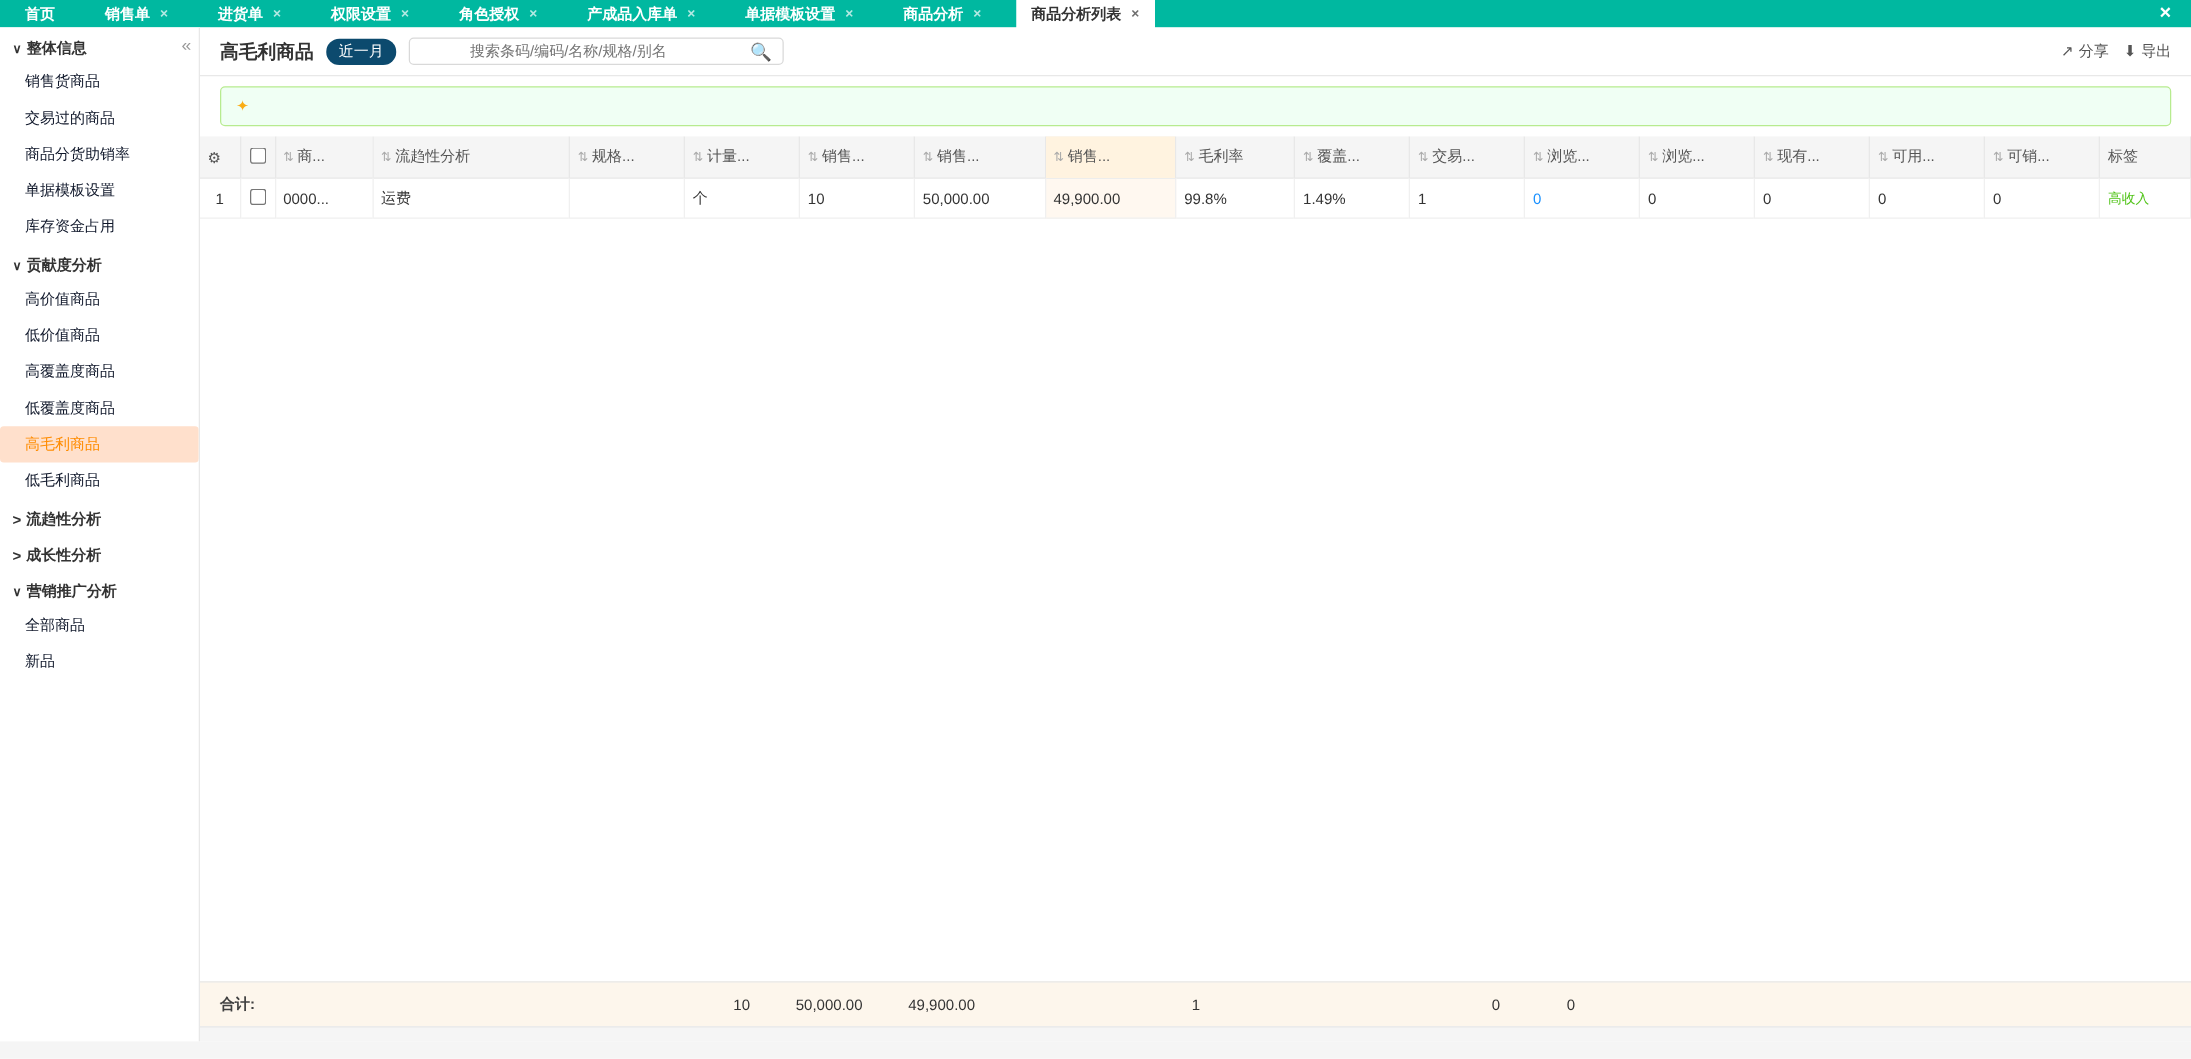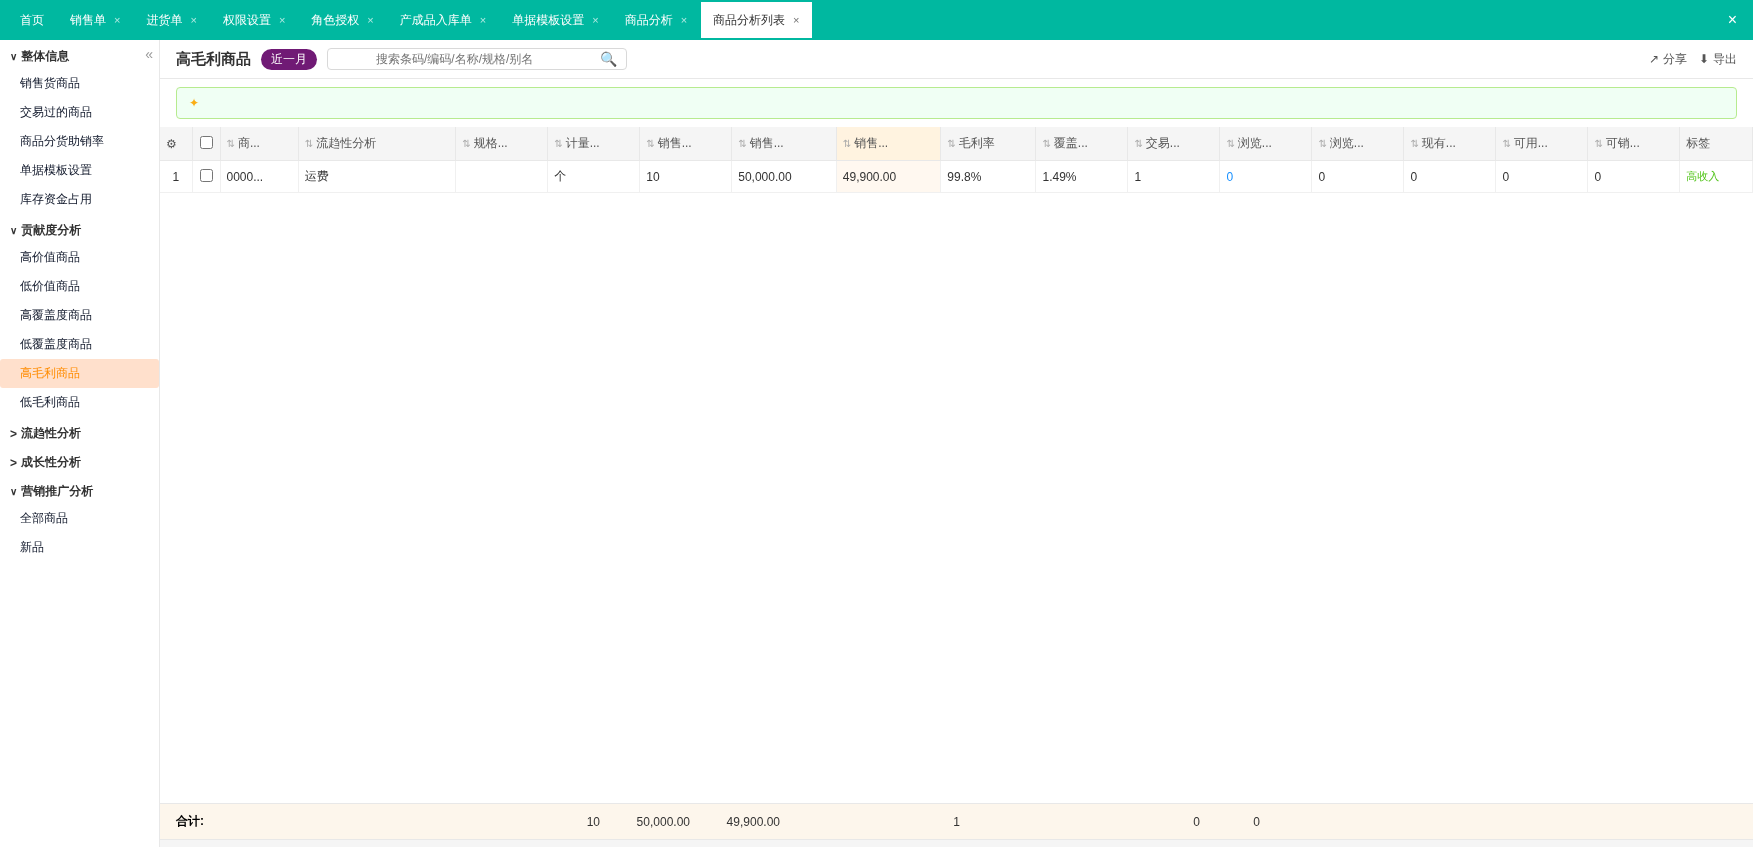--- a/index.html
+++ b/index.html
@@ -3,24 +3,25 @@
   <meta charset="utf-8">
   <style>
     * { box-sizing: border-box; margin: 0; padding: 0; font-family: 'Microsoft YaHei', Arial, sans-serif; font-size: 12px; }
     body { background: #f5f5f5; overflow: hidden; width: 1753px; height: 847px; }
 
     
     .top-nav {
       background: #00b8a0;
       display: flex;
       align-items: center;
-      height: 40px;
+      height: 22px;
       padding: 0 8px;
       color: white;
-      gap: 2px;
+      gap: 16px;
+      font-weight: bold;
     }
     .nav-item {
       padding: 0 12px;
       height: 36px;
       display: flex;
       align-items: center;
       cursor: pointer;
       white-space: nowrap;
       color: white;
       font-size: 13px;
@@ -115,21 +116,21 @@
       gap: 10px;
       border-bottom: 1px solid #e8e8e8;
       background: white;
     }
     .content-title {
       font-size: 15px;
       font-weight: bold;
       color: #333;
     }
     .filter-btn {
-      background: #701a75;
+      background: #0c4a6e;
       color: white;
       border: none;
       border-radius: 12px;
       padding: 2px 10px;
       font-size: 12px;
       cursor: pointer;
     }
     .search-box {
       display: flex;
       align-items: center;
@@ -234,21 +235,21 @@
       background: #fdf6ec;
       border-top: 1px solid #e8e8e8;
       padding: 8px 16px;
       display: flex;
       align-items: center;
       gap: 0;
       min-height: 36px;
     }
     .footer-total-label {
       width: 80px;
-      color: #000000;
+      color: #404040;
       font-weight: bold;
       font-size: 12px;
     }
     .footer-cell {
       padding: 0 6px;
       color: #333;
       font-size: 12px;
       text-align: right;
     }
 

